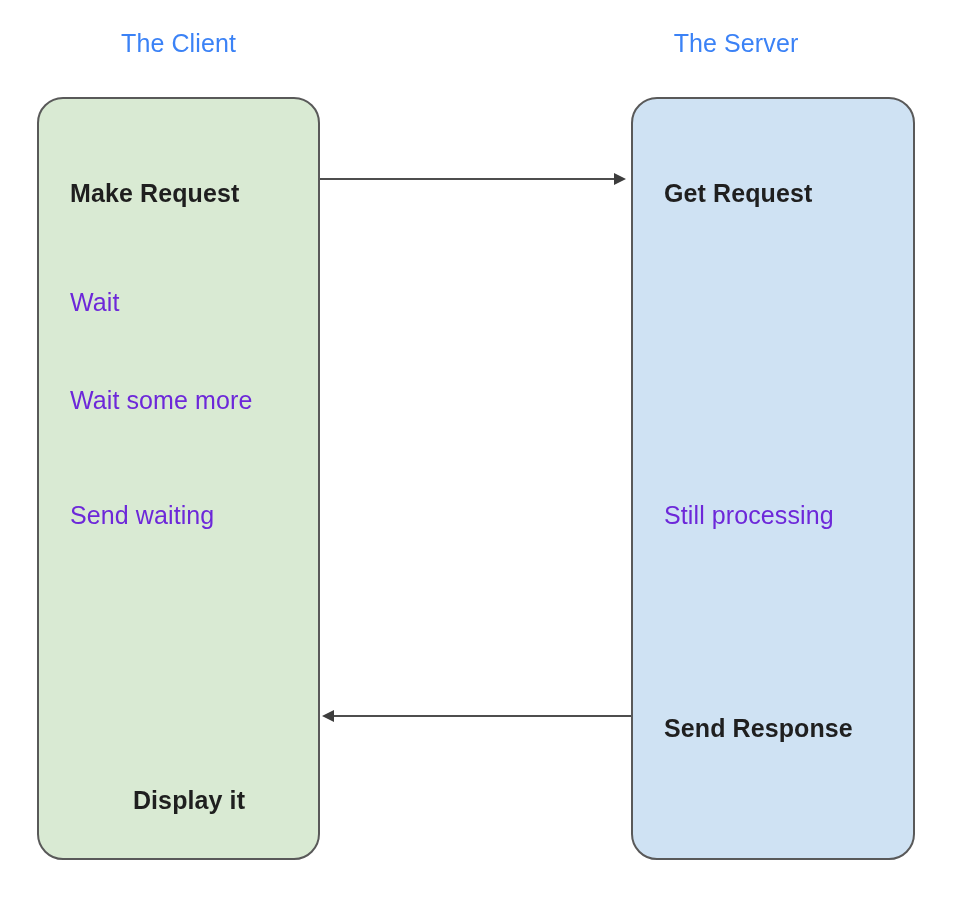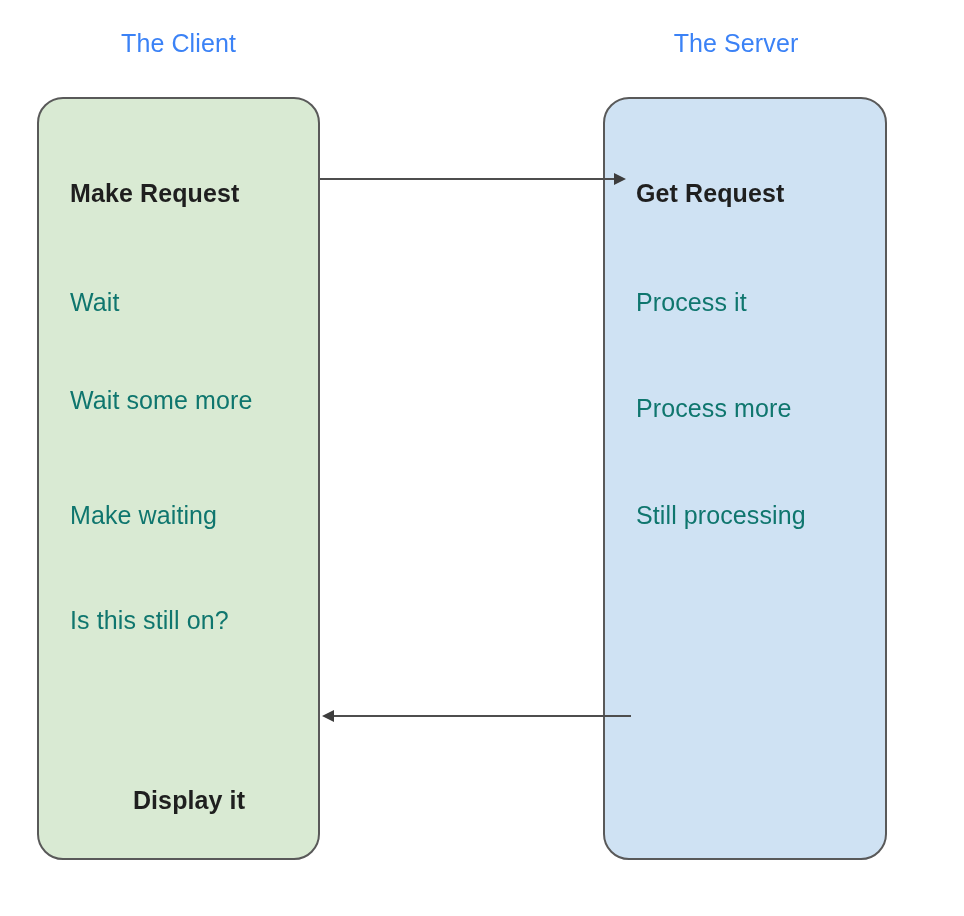--- a/index.html
+++ b/index.html
@@ -42,37 +42,37 @@
     border-radius: 26px;
     box-sizing: border-box;
     margin-top: 12px;
   }
   #client-lane {
     left: 37px;
     width: 283px;
     background: #d9ead3;
   }
   #server-lane {
-    left: 603px;
+    left: 631px;
     width: 284px;
     background: #cfe2f3;
   }
 
   
   .step {
     position: absolute;
     left: 31px;
     right: 10px;
     font-size: 25px;
     line-height: 30px;
     white-space: nowrap;
     letter-spacing: 0.1px;
   }
   .step.normal {
-    color: #0f766e;
+    color: #6d28d9;
     font-weight: 400;
   }
   .step.strong {
     color: #1f1f1f;
     font-weight: 700;
   }
 
   
   .arrow-line {
     position: absolute;
@@ -107,30 +107,28 @@
 <div id="canvas">
 
   <div id="client-title" class="col-title">The Client</div>
 
   <div id="server-title" class="col-title">The Server</div>
 
   <div id="client-lane" class="lane">
       <div class="step strong" style="top: 79px;">Make Request</div>
       <div class="step normal" style="top: 188px;">Wait</div>
       <div class="step normal" style="top: 286px;">Wait some more</div>
-      <div class="step normal" style="top: 401px;">Make waiting</div>
-      <div class="step normal" style="top: 506px;">Is this still on?</div>
+      <div class="step normal" style="top: 401px;">Send waiting</div>
       <div class="step strong" style="top: 686px; text-align: center;">Display it</div>
     </div>
 
   <div id="server-lane" class="lane">
       <div class="step strong" style="top: 79px;">Get Request</div>
-      <div class="step normal" style="top: 188px;">Process it</div>
-      <div class="step normal" style="top: 294px;">Process more</div>
       <div class="step normal" style="top: 401px;">Still processing</div>
+      <div class="step strong" style="top: 614px;">Send Response</div>
     </div>
 
   <div id="arrow-request-line" class="arrow-line"></div>
   <div id="arrow-request-head" class="arrow-head right"></div>
 
   <div id="arrow-response-line" class="arrow-line"></div>
   <div id="arrow-response-head" class="arrow-head left"></div>
 
 </div>
 

